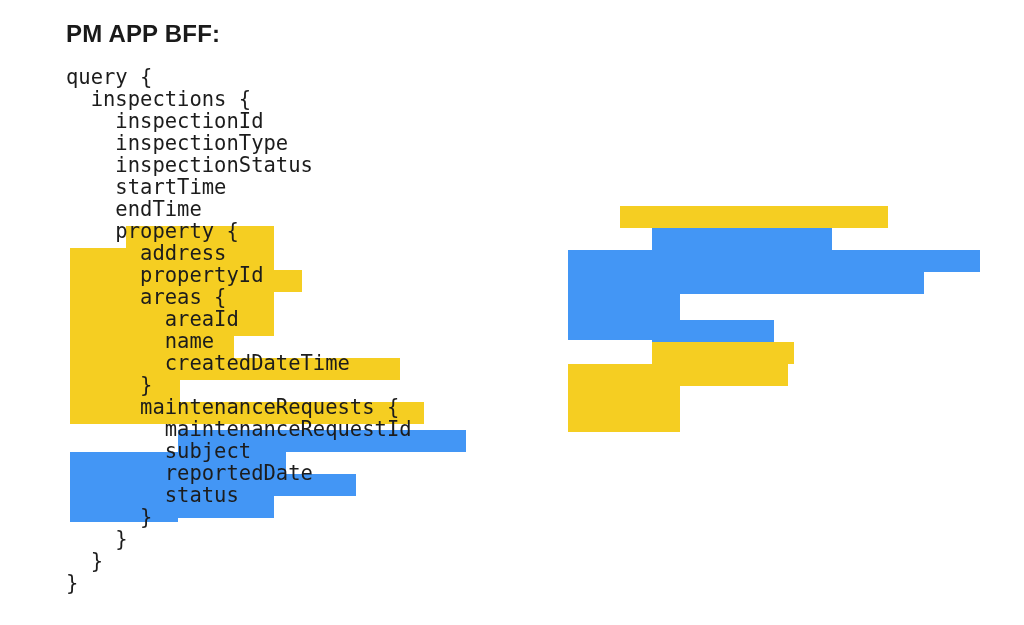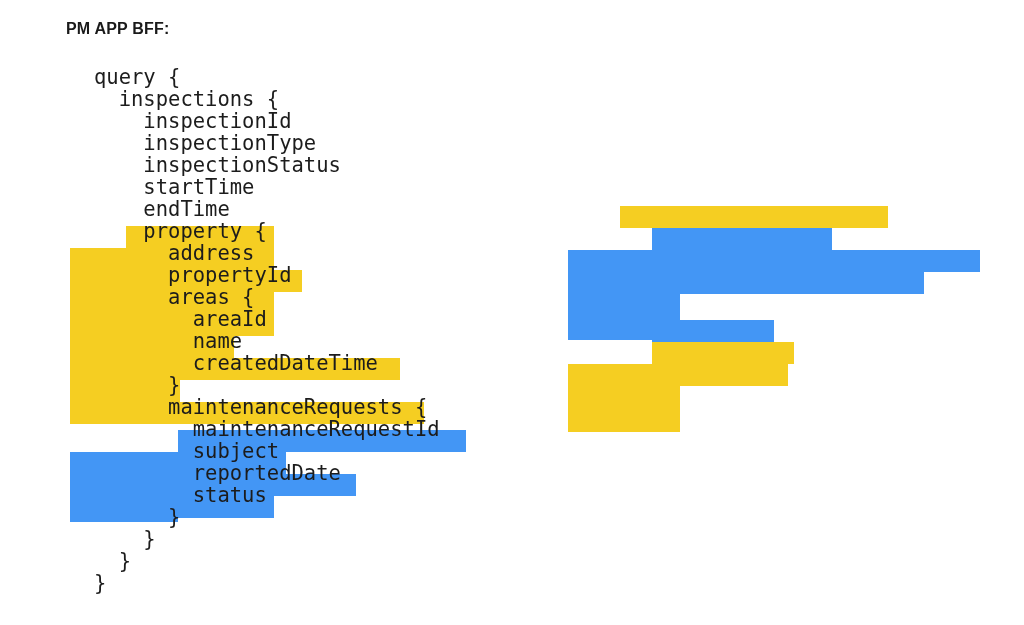--- a/index.html
+++ b/index.html
@@ -19,21 +19,21 @@
     top: 0;
     height: 625px;
   }
   #col-left  { left: 0px;   width: 512px; }
   #col-right { left: 512px; width: 512px; }
 
   .col-title {
     position: absolute;
     font-family: "Liberation Sans", sans-serif;
     font-weight: bold;
-    font-size: 16px;
+    font-size: 24px;
     color: #1a1a1a;
     letter-spacing: 0.2px;
     white-space: pre;
   }
   #col-left  .col-title { left: 66px; top: 20px; }
 
   
   .code {
     position: absolute;
     font-family: "DejaVu Sans Mono", "Liberation Mono", monospace;
@@ -53,21 +53,21 @@
   }
   .slab {
     position: absolute;
   }
 
   .line {
     position: relative;
     height: 22px;
     white-space: pre;
   }
-  .line .txt { position: relative; z-index: 2; margin-left: 28px; }
+  .line .txt { position: relative; z-index: 2; }
 </style>
 </head>
 <body>
 
 <div class="slab-layer" id="slab-layer">
     <div class="slab" style="left: 126px; top: 226px; width: 148px; height: 22px; background: rgb(245, 206, 34);"></div>
     <div class="slab" style="left: 70px; top: 248px; width: 108px; height: 176px; background: rgb(245, 206, 34);"></div>
     <div class="slab" style="left: 166px; top: 248px; width: 108px; height: 22px; background: rgb(245, 206, 34);"></div>
     <div class="slab" style="left: 166px; top: 270px; width: 136px; height: 22px; background: rgb(245, 206, 34);"></div>
     <div class="slab" style="left: 166px; top: 292px; width: 108px; height: 22px; background: rgb(245, 206, 34);"></div>

